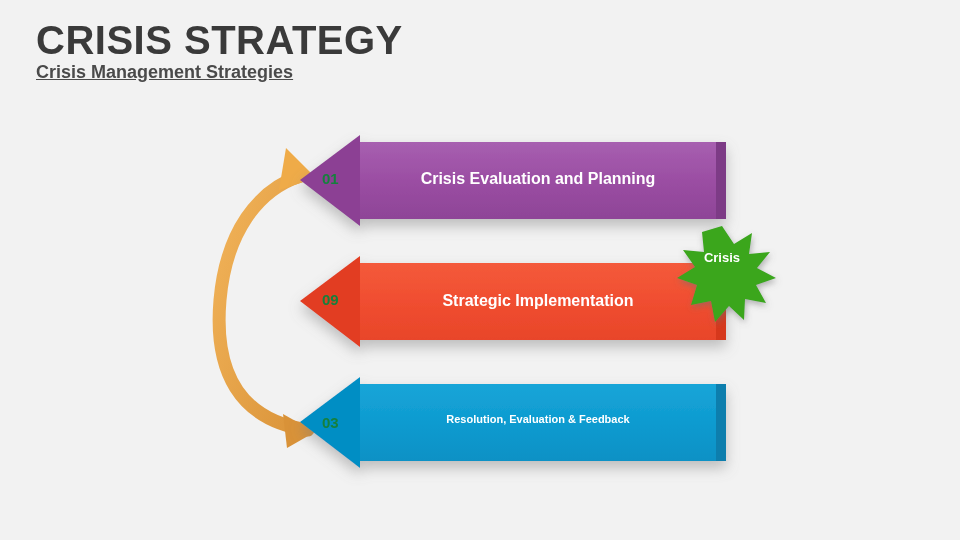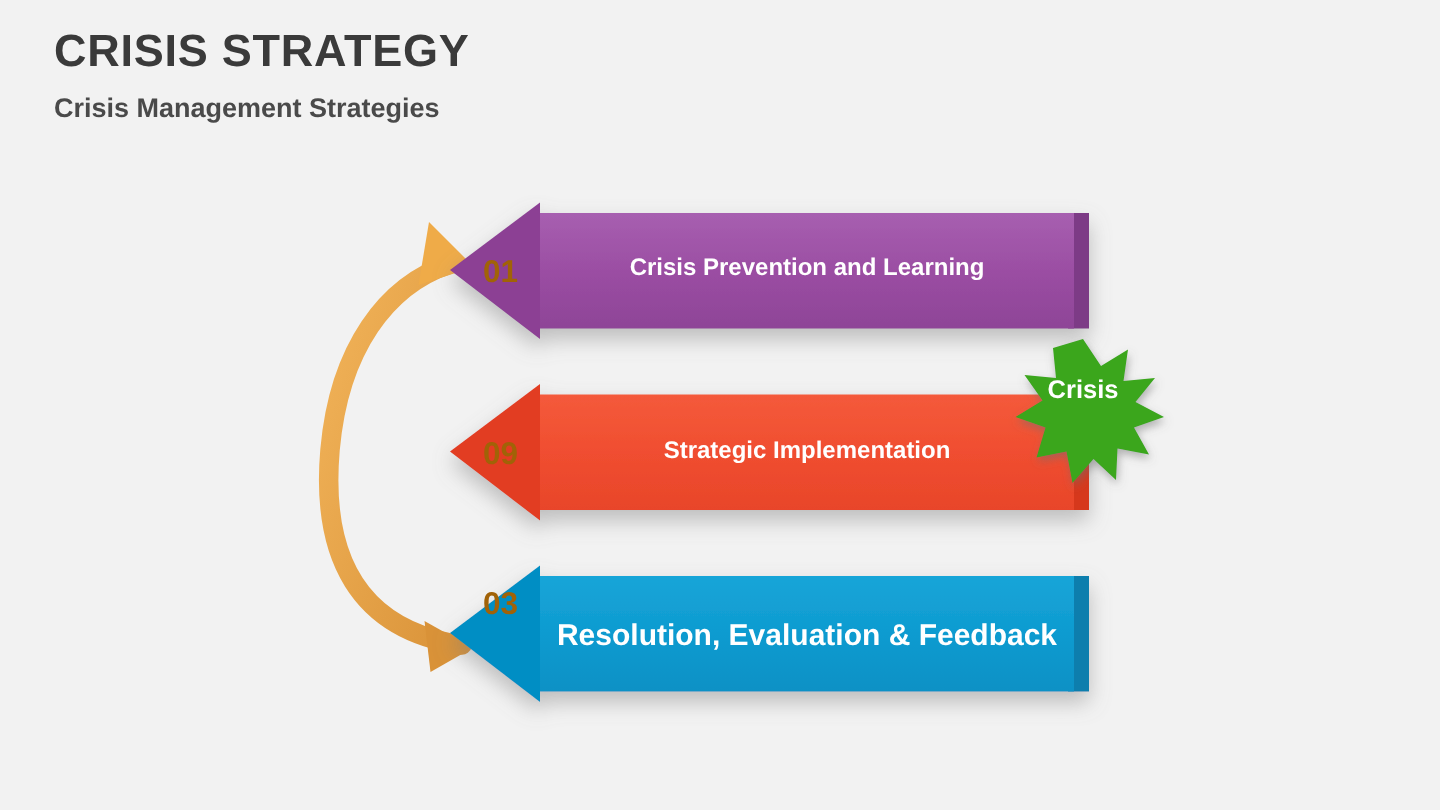--- a/index.html
+++ b/index.html
@@ -17,32 +17,33 @@
   .slide {
     position: absolute;
     inset: 0;
     width: 960px;
     height: 540px;
   }
   .title {
     position: absolute;
     left: 36px;
     top: 18px;
-    font-size: 30px;
+    font-size: 40px;
     font-weight: bold;
     color: #3a3a3a;
     letter-spacing: 0.5px;
   }
   .subtitle {
     position: absolute;
     left: 36px;
     top: 62px;
     font-size: 18px;
     font-weight: bold;
     color: #4a4a4a;
+    text-decoration: underline;
   }
 
   
   .diagram {
     position: absolute;
     left: 0;
     top: 0;
     width: 960px;
     height: 540px;
   }
@@ -54,43 +55,43 @@
 
   .bar-label {
     position: absolute;
     color: #ffffff;
     font-weight: bold;
     text-align: center;
     pointer-events: none;
   }
   .bar-num {
     position: absolute;
-    color: #a16207;
+    color: #15803d;
     font-weight: bold;
-    font-size: 21px;
+    font-size: 15px;
     pointer-events: none;
   }
   .loop-label {
     position: absolute;
     left: 175px;
     top: 281px;
     width: 110px;
     text-align: center;
     font-size: 15px;
     font-weight: bold;
     color: #404040;
     line-height: 19px;
   }
   .crisis-label {
     position: absolute;
     left: 685px;
     top: 250px;
     width: 74px;
     text-align: center;
-    font-size: 17px;
+    font-size: 13px;
     font-weight: bold;
     color: #ffffff;
   }
 </style>
 </head>
 <body>
 
 <div class="slide">
 
   <div class="title">CRISIS STRATEGY</div>
@@ -156,25 +157,25 @@
         <path d="M 360 384 L 716 384 L 716 461 L 360 461 Z" fill="url(#gradBlue)"></path>
         <path d="M 360 377 L 360 468 L 300 422 Z" fill="#058ec4"></path>
       </g>
 
       <g filter="url(#smallshadow)">
         <polygon points="722,226 734,244 752,233 749,254 770,252 757,268 776,278 756,285 766,303 745,299 744,320 729,306 715,322 711,301 691,305 697,285 677,278 695,267 683,250 704,252 702,232" fill="#3aa61a"></polygon>
       </g>
     </svg>
 
     <div class="bar-num" style="left:322px; top:170px;">01</div>
-    <div class="bar-label" style="left:366px; top:170px; width:344px; font-size:16px;">Crisis Prevention and Learning</div>
+    <div class="bar-label" style="left:366px; top:170px; width:344px; font-size:16px;">Crisis Evaluation and Planning</div>
 
     <div class="bar-num" style="left:322px; top:291px;">09</div>
     <div class="bar-label" style="left:366px; top:292px; width:344px; font-size:16px;">Strategic Implementation</div>
 
-    <div class="bar-num" style="left:322px; top:391px;">03</div>
-    <div class="bar-label" style="left:366px; top:413px; width:344px; font-size:20px;">Resolution, Evaluation &amp; Feedback</div>
+    <div class="bar-num" style="left:322px; top:414px;">03</div>
+    <div class="bar-label" style="left:366px; top:413px; width:344px; font-size:11px;">Resolution, Evaluation &amp; Feedback</div>
 
 
     <div class="crisis-label">Crisis</div>
 
   </div>
 </div>
 
 </body></html>

